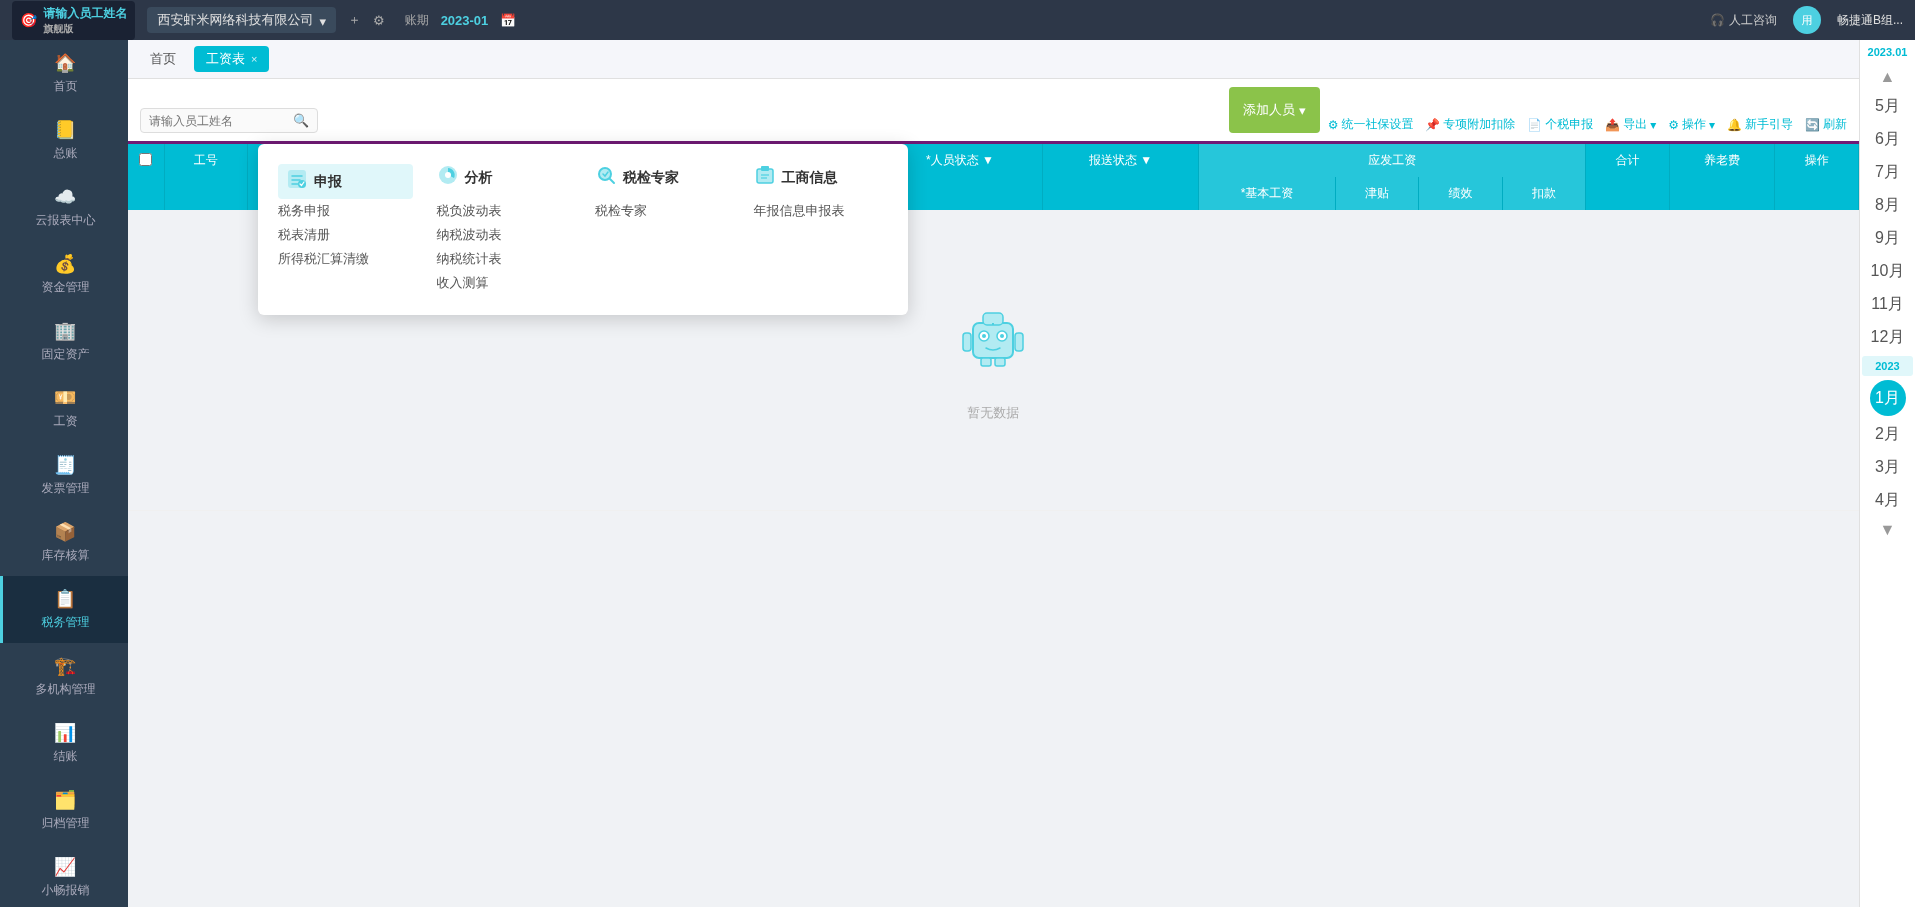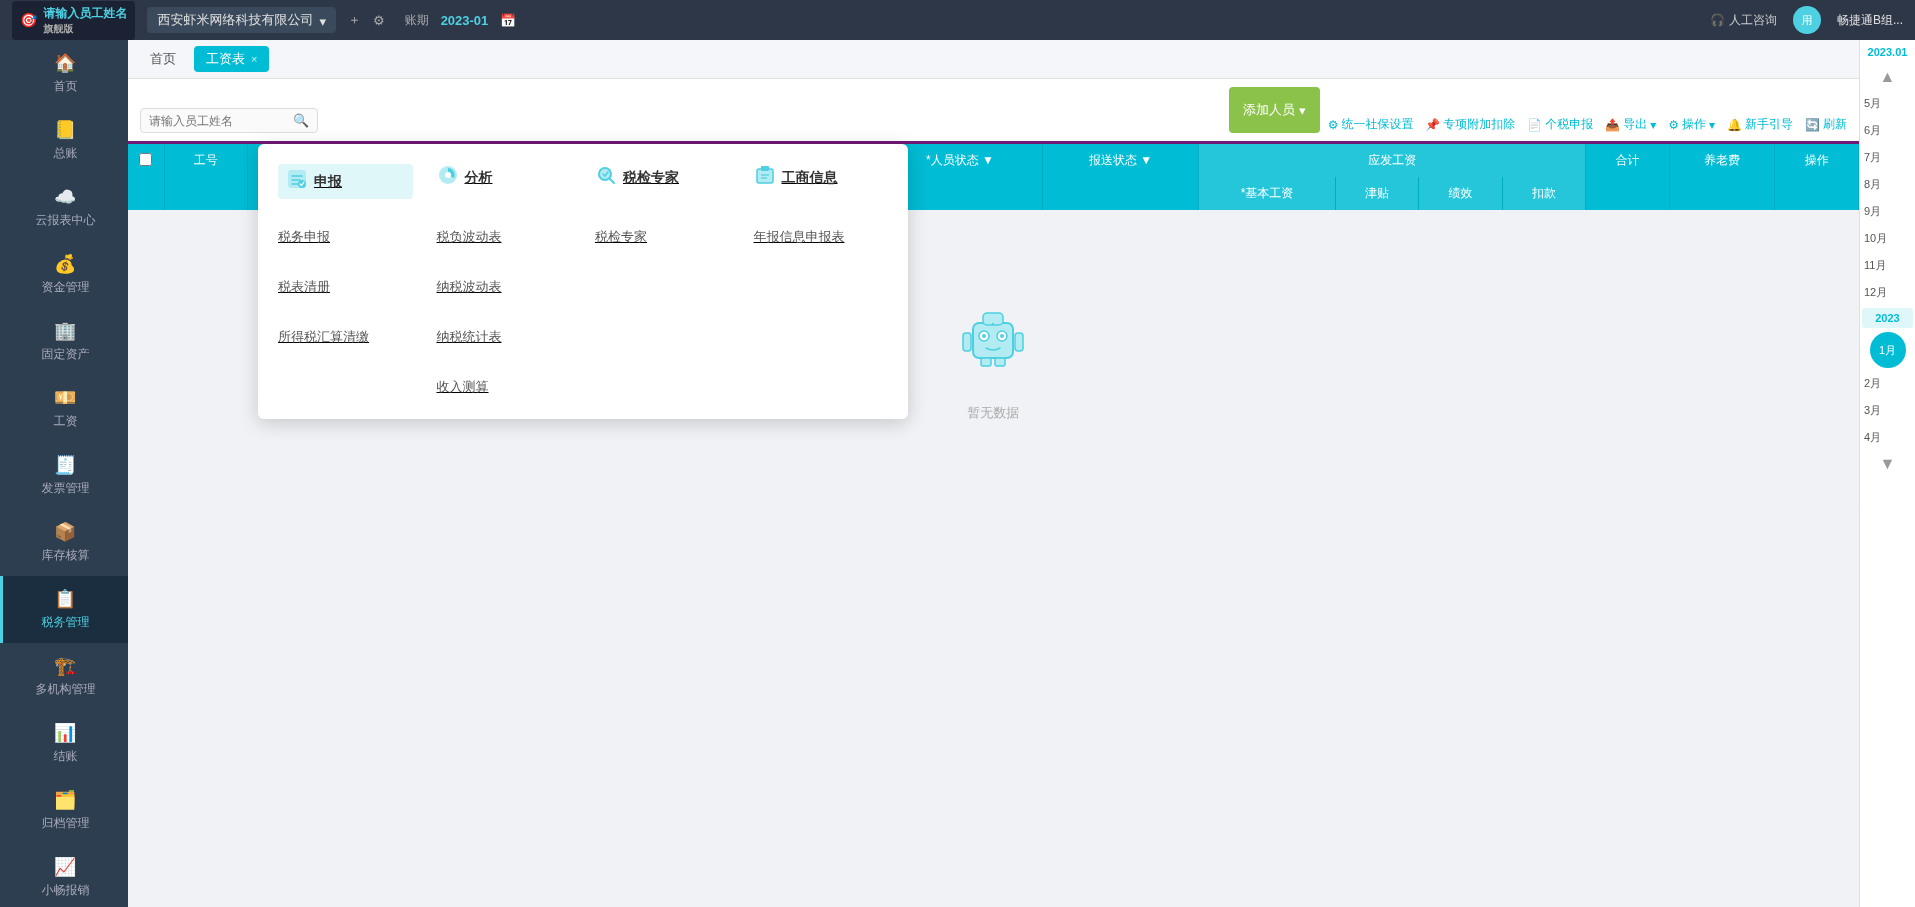--- a/index.html
+++ b/index.html
@@ -93,36 +93,36 @@
     }
     .salary-table th.sub { background: #26c6da; }
     .checkbox-col { width: 36px; }
     .salary-table td { padding: 8px 10px; font-size: 12px; border-bottom: 1px solid #f0f0f0; text-align: center; }
 
     
     .empty-state {
       display: flex; flex-direction: column; align-items: center; justify-content: center;
       padding: 80px 0; color: #aaa; font-size: 13px; gap: 12px;
     }
-    .menu-section { display: flex; flex-direction: column; gap: 26px; text-decoration: underline; }
+    .menu-section { display: flex; flex-direction: column; gap: 0; }
     .menu-section-header {
       display: flex; align-items: center; gap: 6px; font-size: 14px; font-weight: bold;
       color: #333; padding-bottom: 8px; border-bottom: none;
     }
     .menu-section-header .section-icon { font-size: 20px; color: #4dd0e1; }
     .menu-section-header.active-section { background: #e0f7fa; padding: 4px 8px; border-radius: 4px; }
     .menu-item { color: #555; font-size: 13px; cursor: pointer; padding: 3px 0; }
 
     
     .calendar-panel {
       width: 56px; background: white; border-left: 1px solid #e0e0e0;
       display: flex; flex-direction: column; overflow-y: auto; flex-shrink: 0;
     }
     .calendar-month {
-      padding: 6px 4px; font-size: 11px; color: #555; cursor: pointer;
+      text-align: center; padding: 6px 4px; font-size: 16px; color: #555; cursor: pointer;
     }
     .calendar-month.active { background: #00bcd4; color: white; border-radius: 50%; margin: 2px auto; width: 36px; height: 36px; display: flex; align-items: center; justify-content: center; }
     .calendar-scroll-btn { text-align: center; color: #999; cursor: pointer; font-size: 16px; padding: 4px; }
 
     
     .table-wrapper { position: relative; overflow: hidden; flex: 1; display: flex; flex-direction: column; }
 
     
     .popup-anchor { position: relative; }
     .main-popup {

